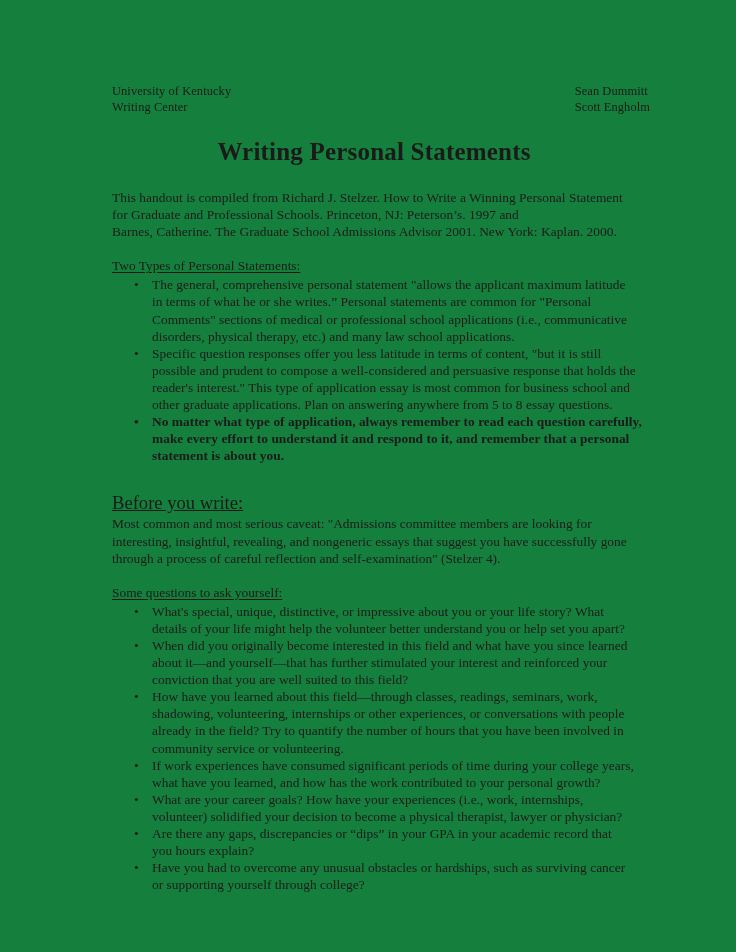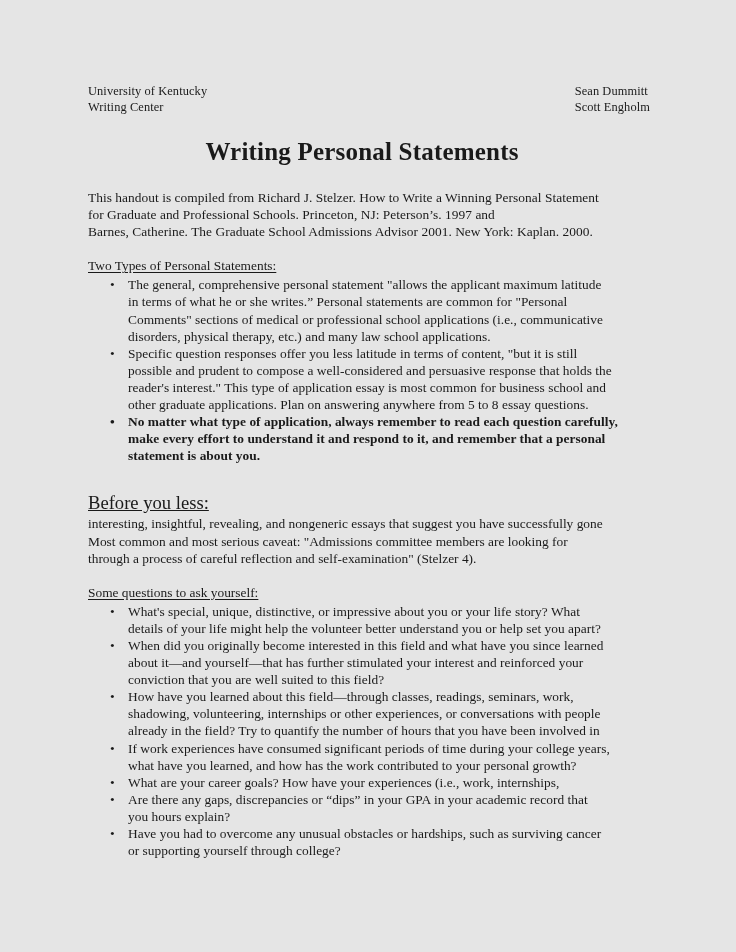--- a/index.html
+++ b/index.html
@@ -15,22 +15,22 @@
     font-family: "Liberation Serif", "DejaVu Serif", serif;
     color: #1a1a1a;
     -webkit-font-smoothing: antialiased;
   }
 
   .page {
     position: relative;
     width: 736px;
     height: 952px;
     box-sizing: border-box;
-    padding: 84px 78px 0 88px;
-    background: #e5e5e5;
+    padding: 84px 78px 0 112px;
+    background: #15803d;
   }
 
   
   .masthead {
     display: flex;
     justify-content: space-between;
     align-items: flex-start;
     font-size: 12.4px;
     line-height: 15.5px;
     letter-spacing: 0.1px;
@@ -159,25 +159,25 @@
     </li>
     <li class="bold">
       <span class="marker">•</span>
       <span class="line">No matter what type of application, always remember to read each question carefully,</span>
       <span class="line">make every effort to understand it and respond to it, and remember that a personal</span>
       <span class="line">statement is about you.</span>
     </li>
   </ul>
 
   <div class="big-head-wrap">
-    <h2 class="big-head">Before you less:</h2>
+    <h2 class="big-head">Before you write:</h2>
   </div>
   <div class="flow">
+    <span class="line">Most common and most serious caveat:  "Admissions committee members are looking for</span>
     <span class="line">interesting, insightful, revealing, and nongeneric essays that suggest you have successfully gone</span>
-    <span class="line">Most common and most serious caveat:  "Admissions committee members are looking for</span>
     <span class="line">through a process of careful reflection and self-examination" (Stelzer 4).</span>
   </div>
 
   <div class="sec-head-wrap">
     <h2 class="sec-head">Some questions to ask yourself:</h2>
   </div>
   <ul class="bullets">
     <li>
       <span class="marker">•</span>
       <span class="line">What's special, unique, distinctive, or impressive about you or your life story?  What</span>
@@ -187,29 +187,31 @@
       <span class="marker">•</span>
       <span class="line">When did you originally become interested in this field and what have you since learned</span>
       <span class="line">about it—and yourself—that has further stimulated your interest and reinforced your</span>
       <span class="line">conviction that you are well suited to this field?</span>
     </li>
     <li>
       <span class="marker">•</span>
       <span class="line">How have you learned about this field—through classes, readings, seminars, work,</span>
       <span class="line">shadowing, volunteering, internships or other experiences, or conversations with people</span>
       <span class="line">already in the field?  Try to quantify the number of hours that you have been involved in</span>
+      <span class="line">community service or volunteering.</span>
     </li>
     <li>
       <span class="marker">•</span>
       <span class="line">If work experiences have consumed significant periods of time during your college years,</span>
       <span class="line">what have you learned, and how has the work contributed to your personal growth?</span>
     </li>
     <li>
       <span class="marker">•</span>
       <span class="line">What are your career goals?  How have your experiences (i.e., work, internships,</span>
+      <span class="line">volunteer) solidified your decision to become a physical therapist, lawyer or physician?</span>
     </li>
     <li>
       <span class="marker">•</span>
       <span class="line">Are there any gaps, discrepancies or “dips” in your GPA in your academic record that</span>
       <span class="line">you hours explain?</span>
     </li>
     <li>
       <span class="marker">•</span>
       <span class="line">Have you had to overcome any unusual obstacles or hardships, such as surviving cancer</span>
       <span class="line">or supporting yourself through college?</span>

